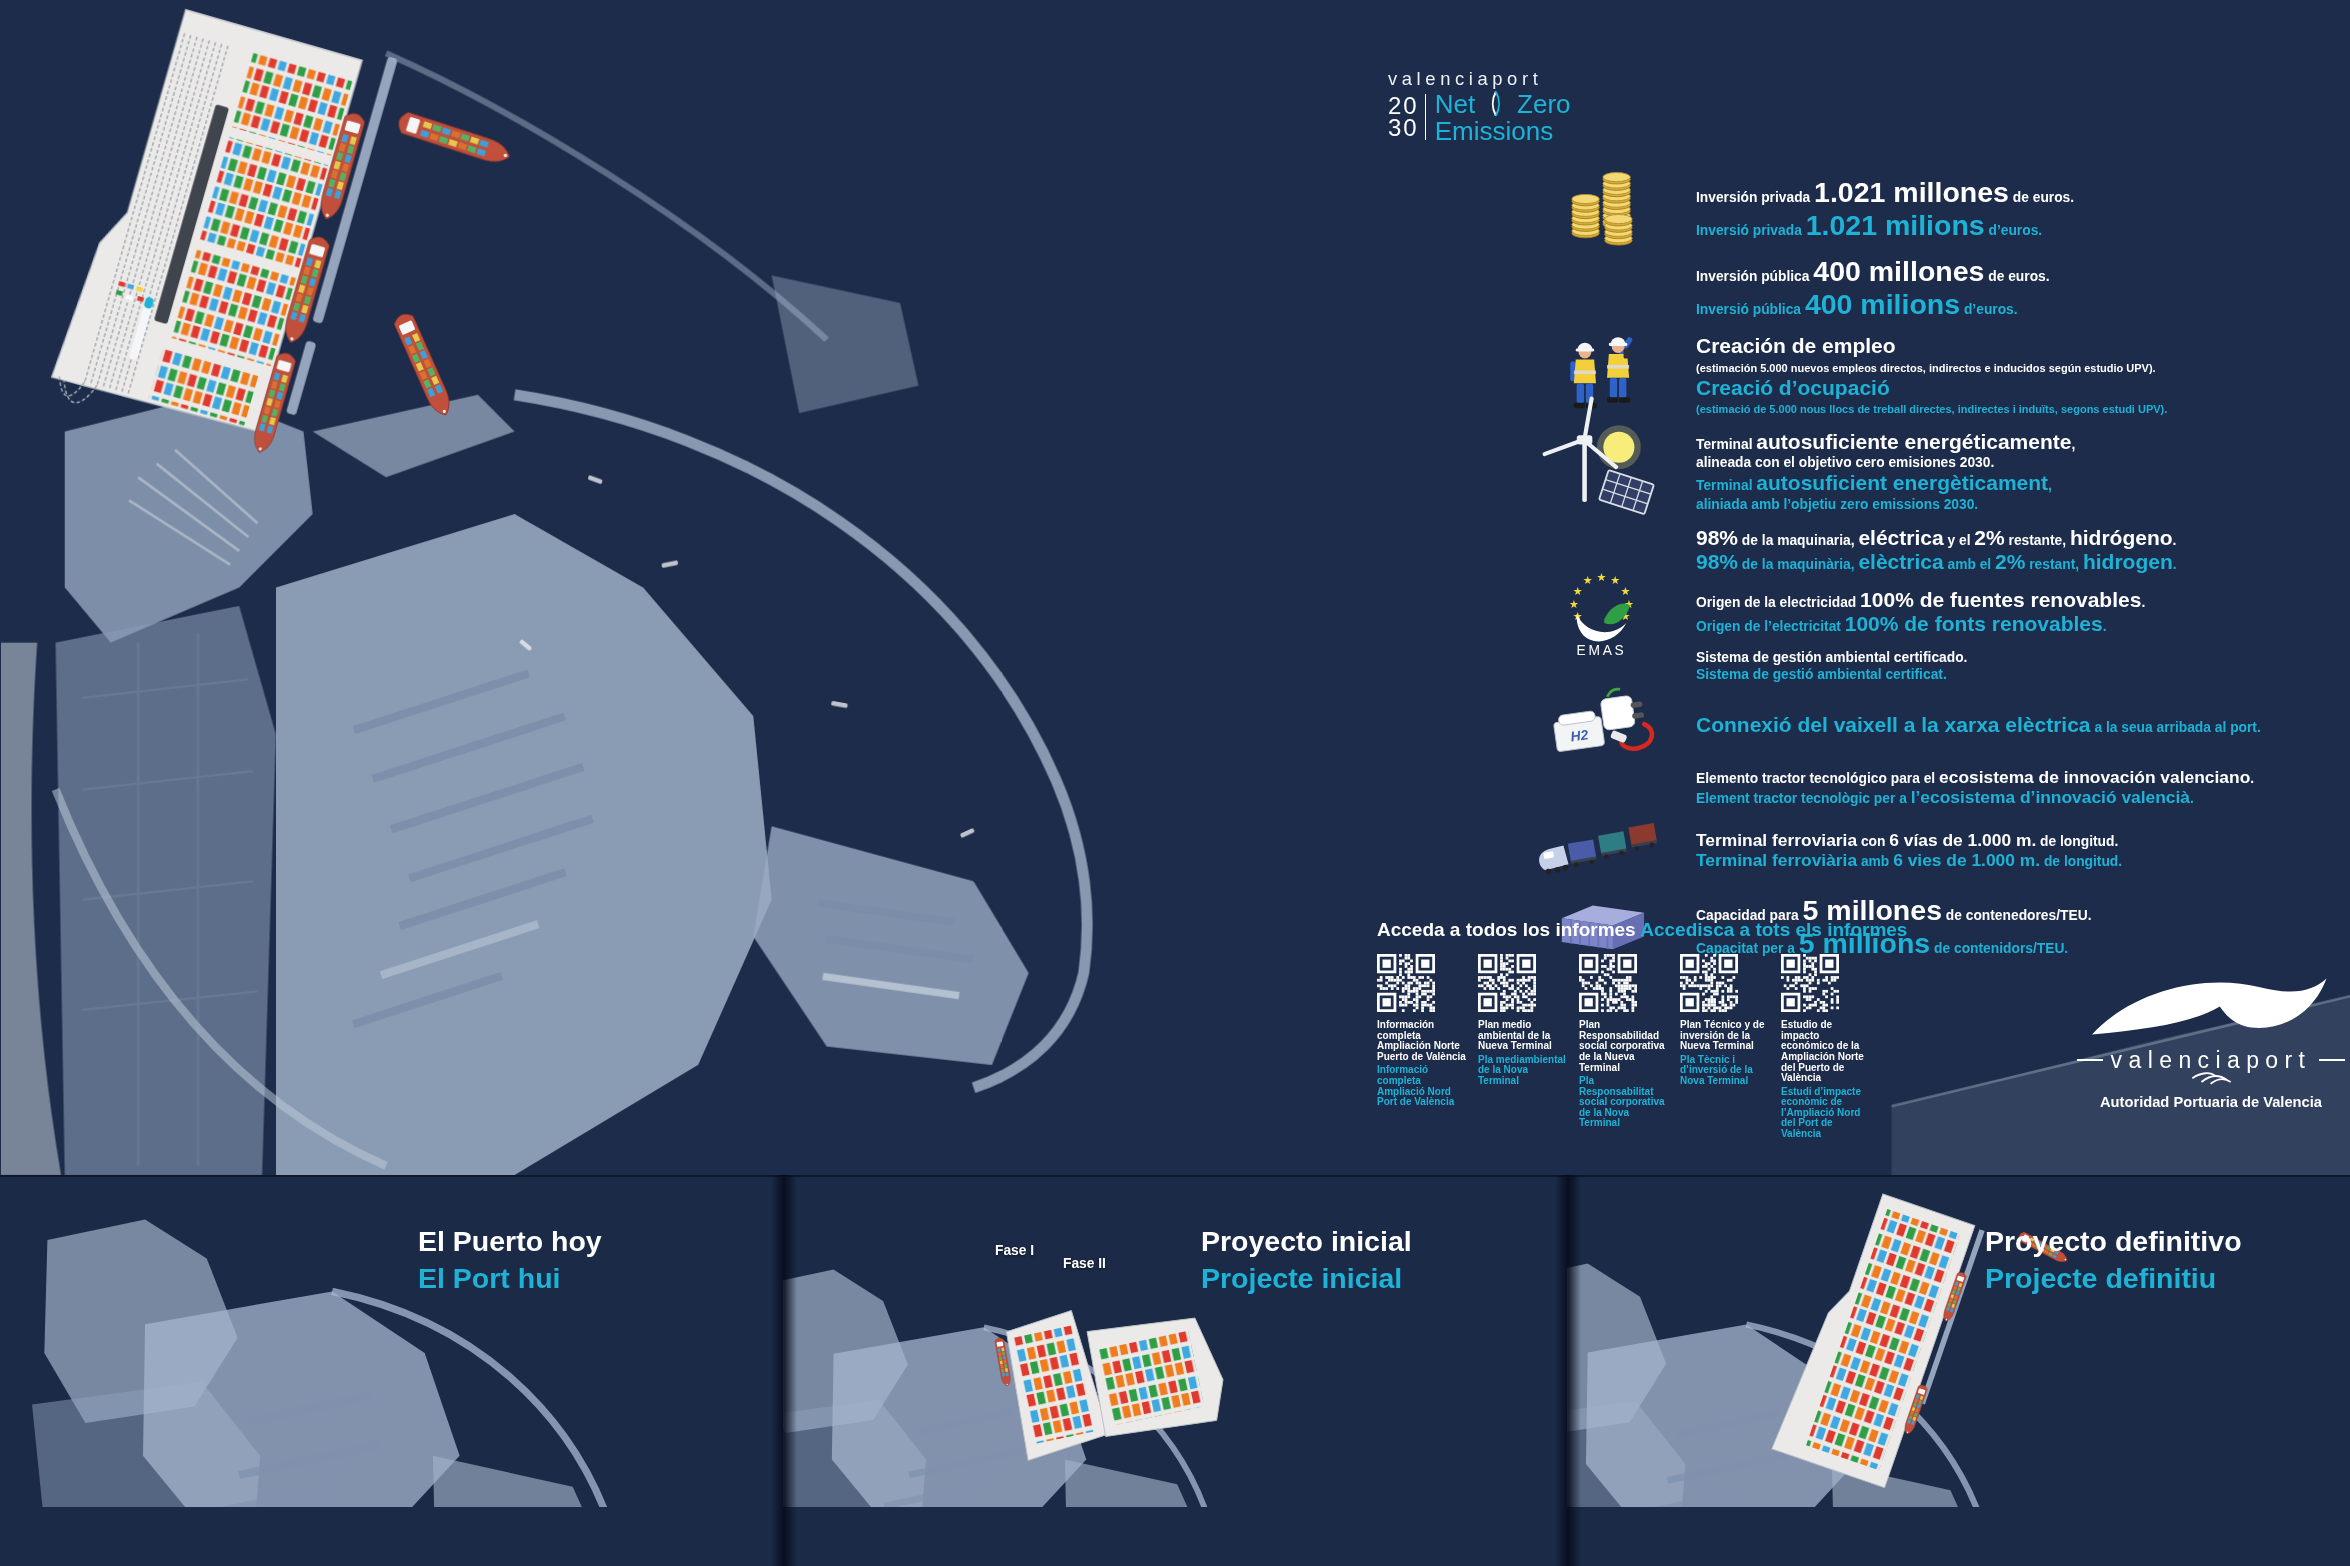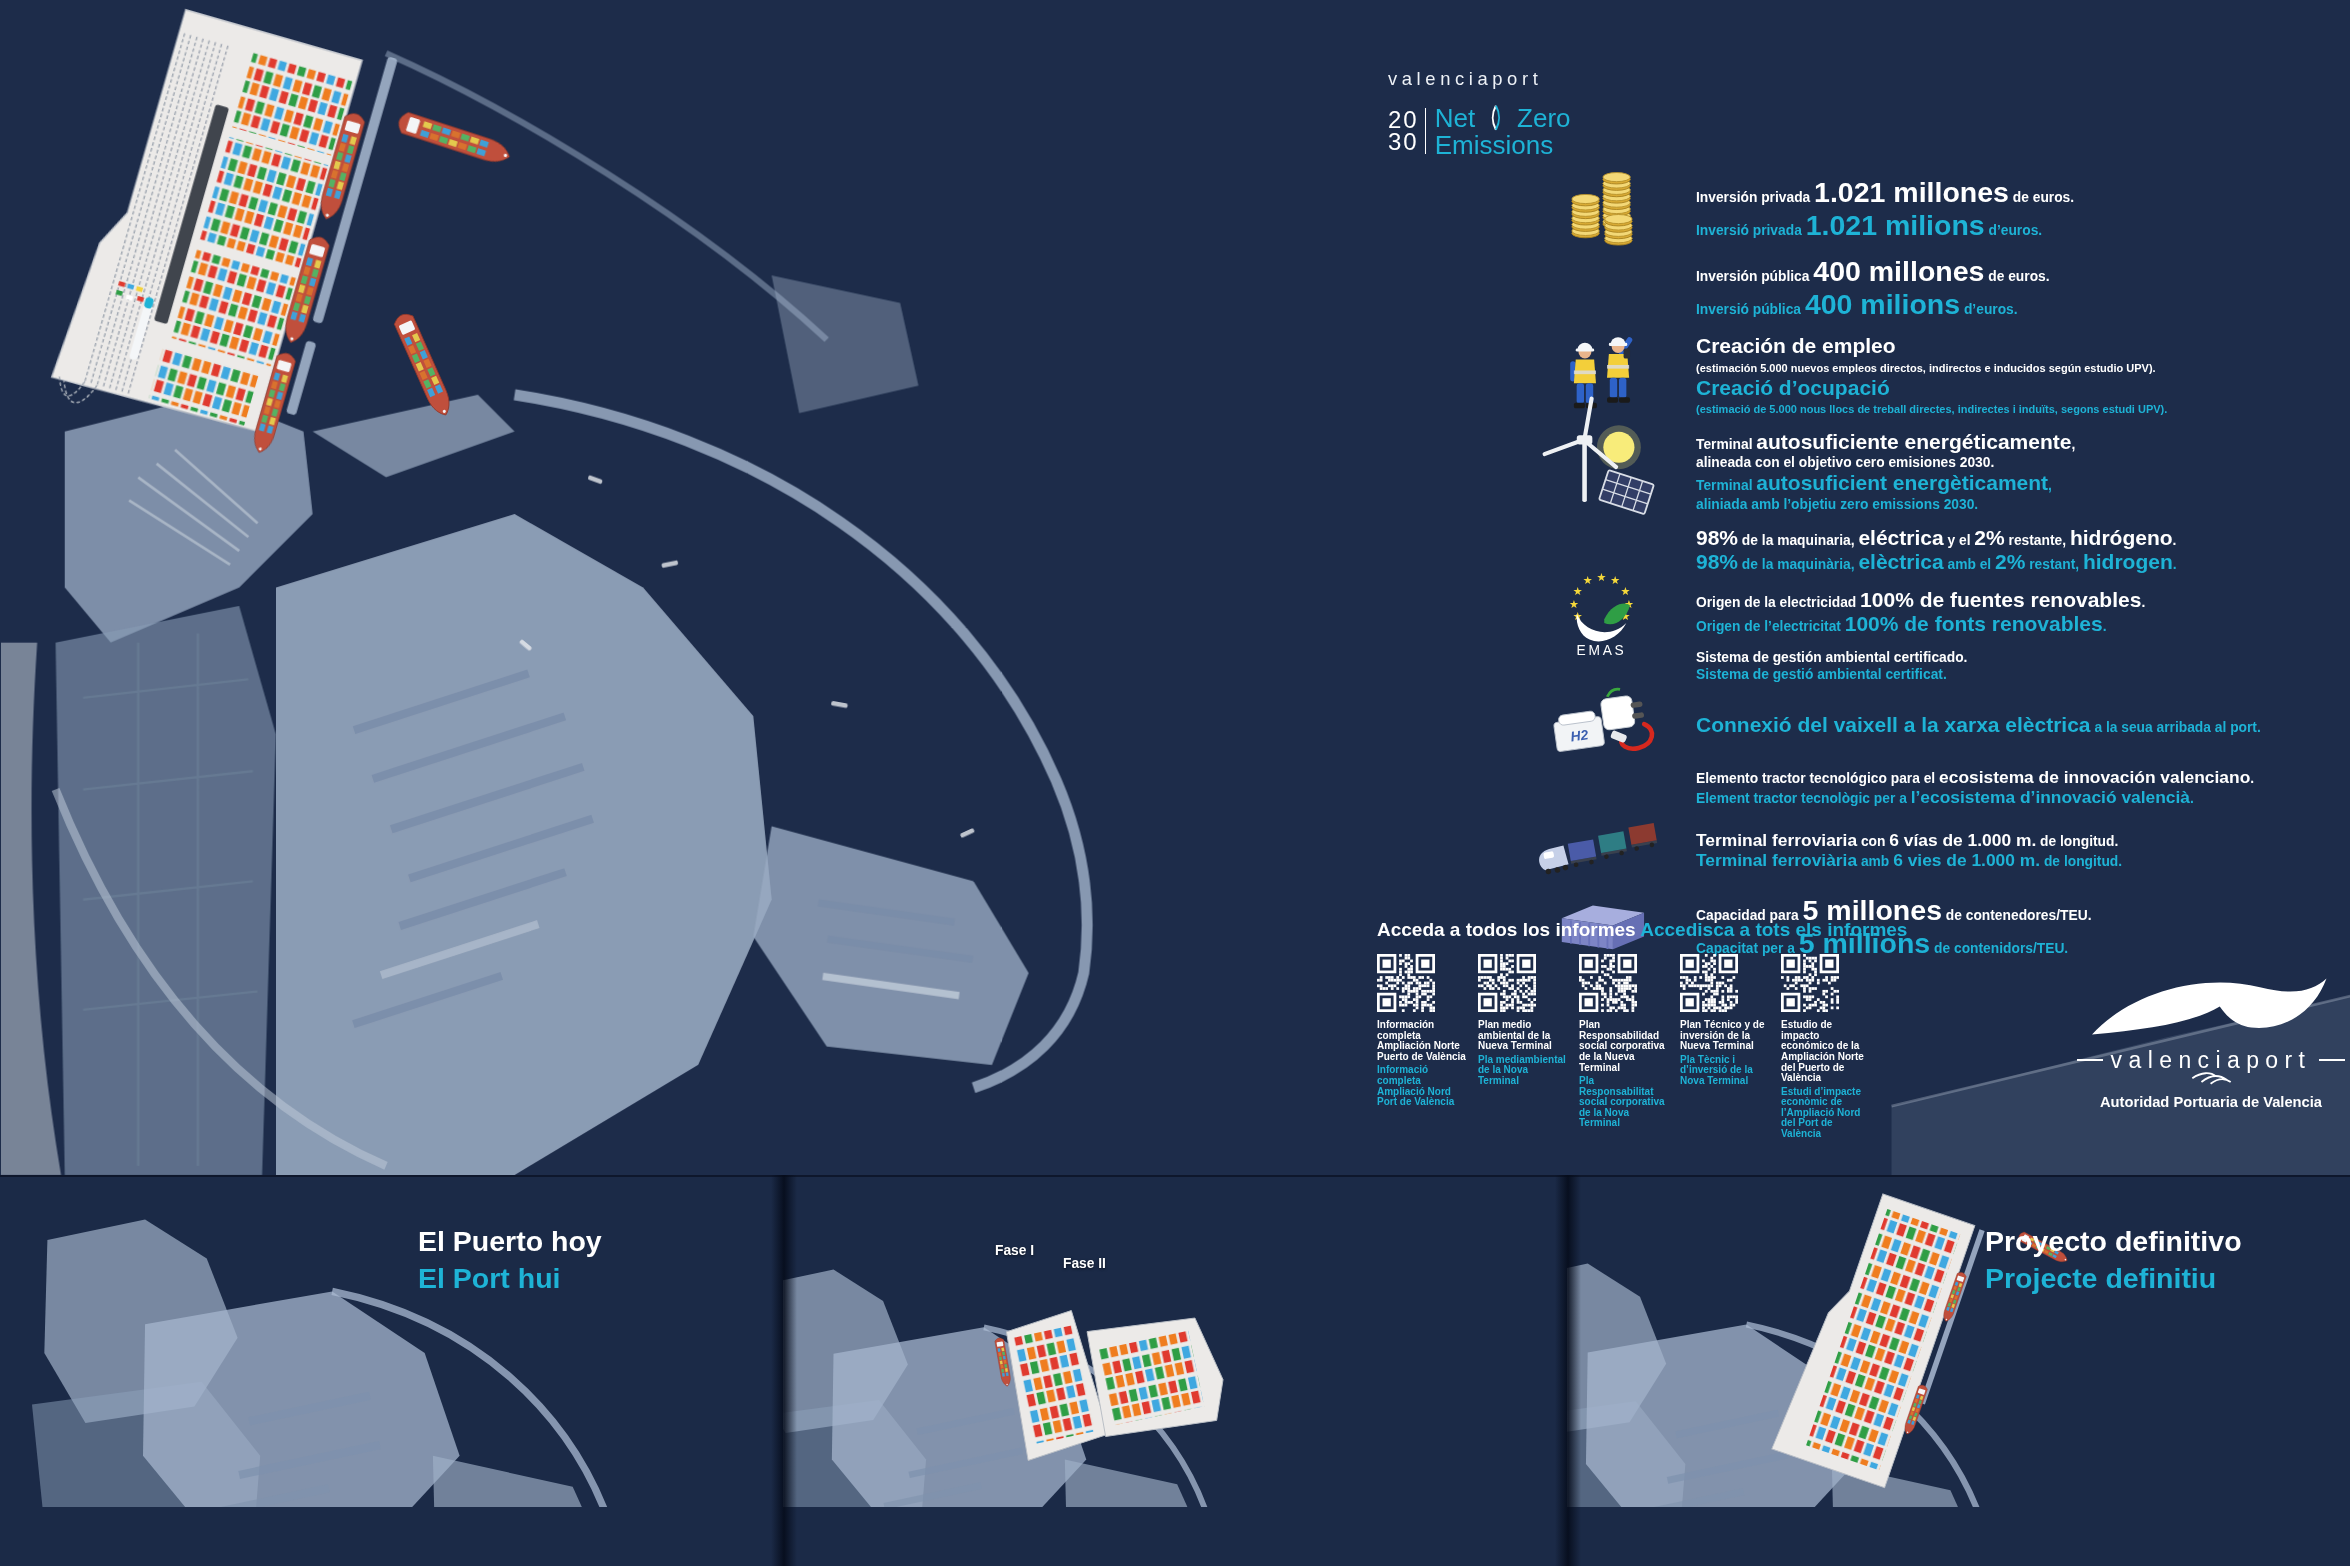--- a/index.html
+++ b/index.html
@@ -5,21 +5,21 @@
   html,body{margin:0;padding:0;background:#0e1c36;}
   #stage{position:relative;width:2351px;height:1567px;overflow:hidden;background:#1d2c4a;
          font-family:"Liberation Sans",sans-serif;}
   #main-map{position:absolute;left:0;top:0;}
   .bottom-strip{position:absolute;left:0;top:1175px;width:2351px;height:391px;background:#1b2a47;}
   .hr-line{position:absolute;left:0;top:1175px;width:2351px;height:1.8px;background:#0b1326;opacity:.8;}
 
   
   .hdr-logo{position:absolute;left:1388px;top:68px;color:#fff;}
   .brand{font-size:18.4px;letter-spacing:4.6px;color:#eef2f7;font-weight:400;}
-  .nz-row{display:flex;align-items:center;margin-top:14px;}
+  .nz-row{display:flex;align-items:center;margin-top:0;}
   .nz-years div{font-size:24px;line-height:22px;letter-spacing:1.8px;color:#fff;font-weight:400;}
   .nz-div{width:1.8px;height:46px;background:#fff;margin:0 8.3px 0 6.4px;}
   .nz-right{color:#1eb3d6;font-size:26px;line-height:26px;font-weight:400;}
   .nz-line1{display:flex;align-items:center;gap:14px;}
 
   
   .titles{position:absolute;left:1642px;top:59px;}
   .title-es{font-size:36px;font-weight:bold;color:#fff;letter-spacing:4.6px;line-height:42px;white-space:nowrap;}
   .title-va{font-size:36px;font-weight:bold;color:#1eb3d6;letter-spacing:4.6px;line-height:42px;white-space:nowrap;}
 
@@ -1217,20 +1217,24 @@
         <rect x="264" y="158" width="66" height="118" fill="url(#cnt1)"></rect>
         <polygon points="344,168 462,178 478,250 462,292 340,284" fill="#eceae8" stroke="#b9bec6"></polygon>
         <rect x="352" y="190" width="100" height="84" fill="url(#cnt2)"></rect>
       </g>
       <use href="#shipL" transform="translate(240,205) rotate(80) scale(0.38)"></use>
           </g>
         </svg>
       </div>
     <div class="fase fase1">Fase I</div>
     <div class="fase fase2">Fase II</div>
+    <div class="panel-title">
+      <div class="pt-es">Proyecto inicial</div>
+      <div class="pt-va">Projecte inicial</div>
+    </div>
   </div>
 
   <div class="panel" style="left:1567px">
     <div class="panel-map">
         <svg viewBox="0 0 853 426">
     <g transform="translate(-120,30) scale(0.95)">
       <polygon points="55,90 150,70 210,108 240,185 198,252 92,268 52,200" fill="#9fb0c8" opacity="0.7"></polygon>
       <polygon points="40,250 205,228 262,300 252,426 58,426" fill="#8ea1bb" opacity="0.5"></polygon>
       <polygon points="150,172 332,140 422,200 456,300 380,382 232,402 148,300" fill="#a5b6cd" opacity="0.75"></polygon>
       <rect x="250" y="250" width="120" height="8" fill="#7e92ae" opacity="0.7" transform="rotate(-12 310 254)"></rect>

